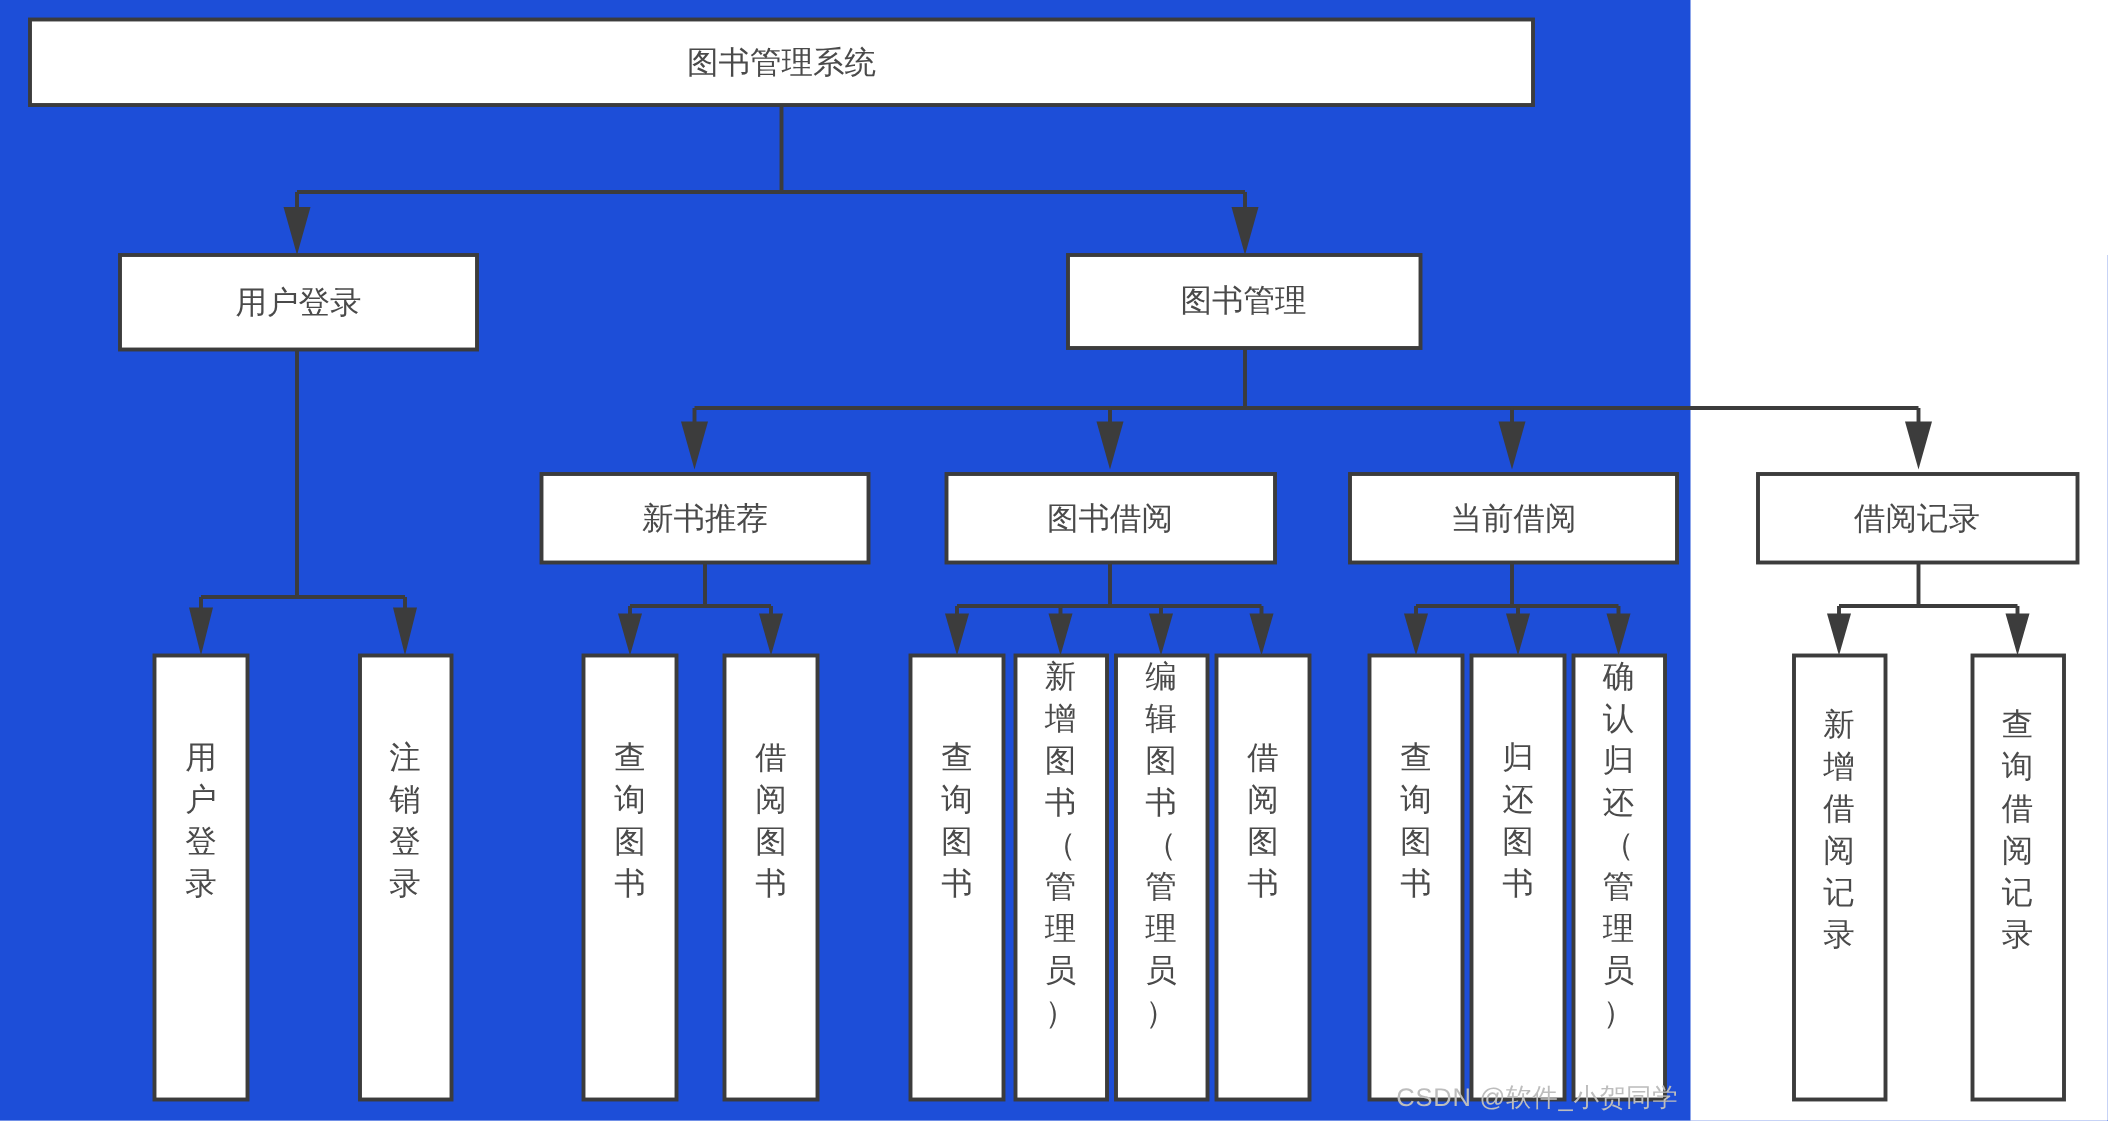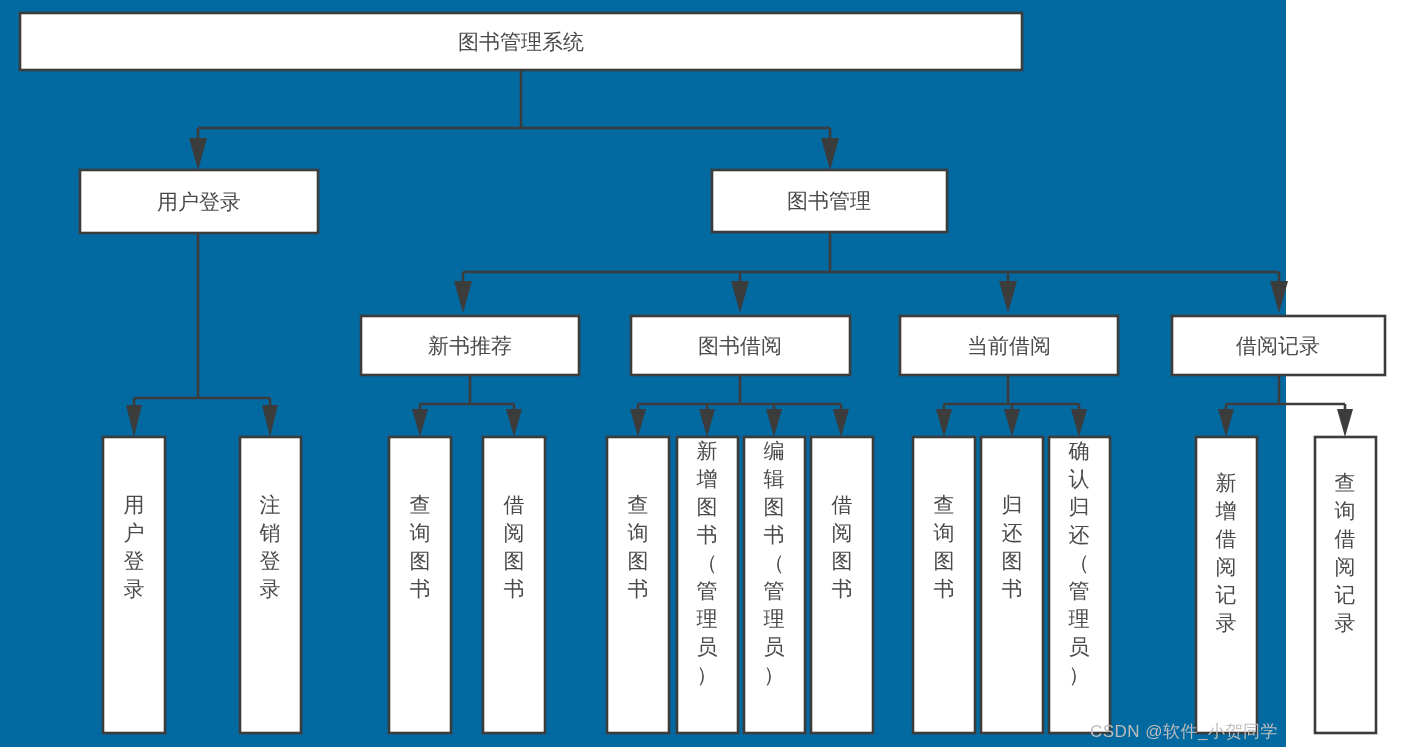--- a/index.html
+++ b/index.html
@@ -8,23 +8,23 @@
     background: #ffffff;
   }
   body {
     width: 1405px;
     height: 747px;
     font-family: "Liberation Sans", "DejaVu Sans", sans-serif;
     overflow: hidden;
   }
   #diagram-root {
     position: relative;
-    width: 1286px;
+    width: 1127px;
     height: 747px;
-    background: #0369a1;
+    background: #1d4ed8;
   }
   svg.canvas {
     position: absolute;
     left: 0;
     top: 0;
     width: 1405px;
     height: 747px;
   }
   .node-box {
     fill: #ffffff;

